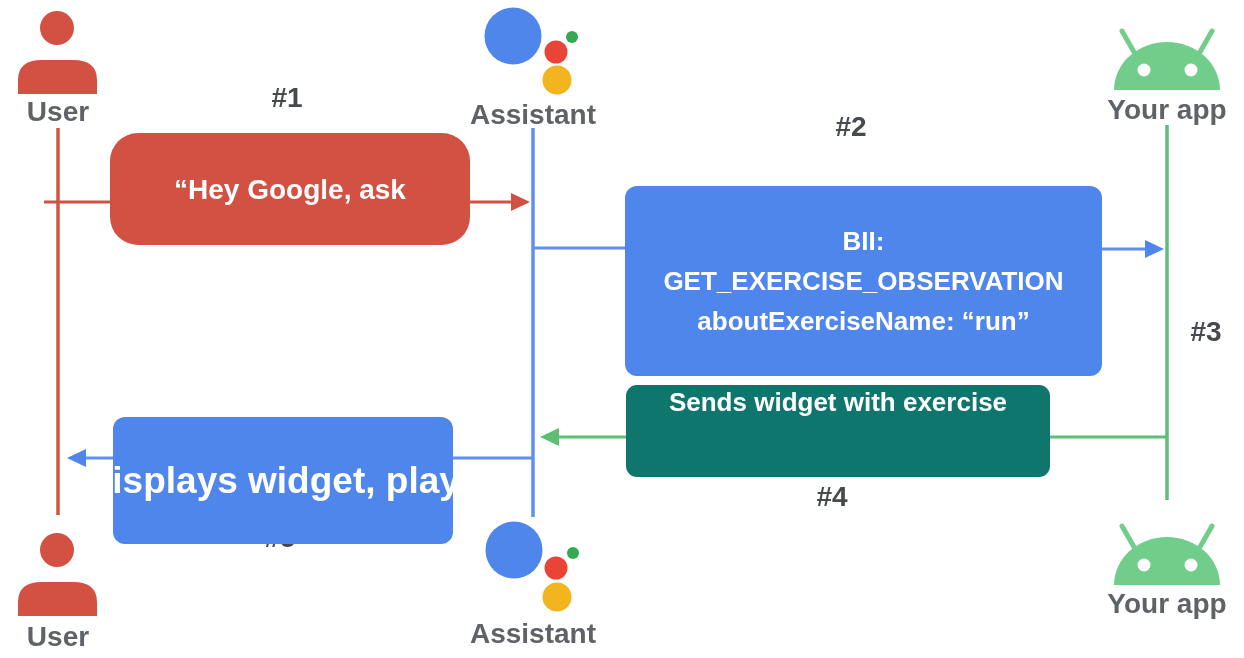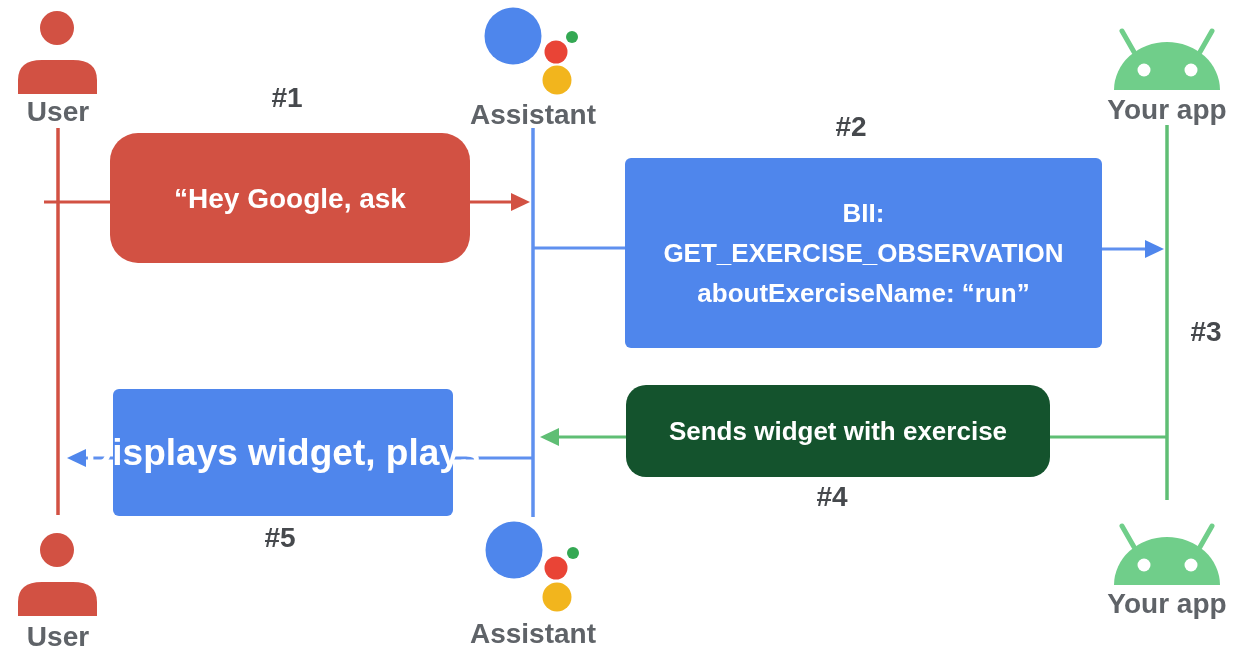--- a/index.html
+++ b/index.html
@@ -13,23 +13,23 @@
   }
   #wires{position:absolute;left:0;top:0;width:1244px;height:658px;}
   .box{
     position:absolute;
     display:flex;flex-direction:column;justify-content:center;align-items:center;
     color:#ffffff;font-weight:bold;text-align:center;
     z-index:2;
   }
   .box .ln{white-space:nowrap;}
   .box-red{background:#D25143;border-radius:28px;}
-  .box-blue{background:#4F86EC;border-radius:6px;}
-  .box-green{background:#14532d;border-radius:20px;}
-  #box1{left:110px;top:133px;width:360px;height:130px;font-size:28px;line-height:37px;gap:47px;}
+  .box-blue{background:#4F86EC;border-radius:12px;margin-top:28px;}
+  .box-green{background:#0f766e;border-radius:11px;justify-content:space-between;}
+  #box1{left:110px;top:133px;width:360px;height:112px;font-size:28px;line-height:37px;gap:47px;}
   #box2{left:625px;top:158px;width:477px;height:190px;font-size:26px;line-height:40px;}
   #box4{left:626px;top:385px;width:424px;height:92px;font-size:26px;line-height:35px;}
   #box5{left:113px;top:389px;width:340px;height:127px;font-size:37px;line-height:37px;}
   .actor-label{
     position:absolute;width:160px;text-align:center;
     color:#5F6368;font-weight:bold;font-size:28px;z-index:2;
   }
   .step-label{
     position:absolute;width:100px;text-align:center;
     color:#46494D;font-weight:bold;font-size:28px;z-index:2;

